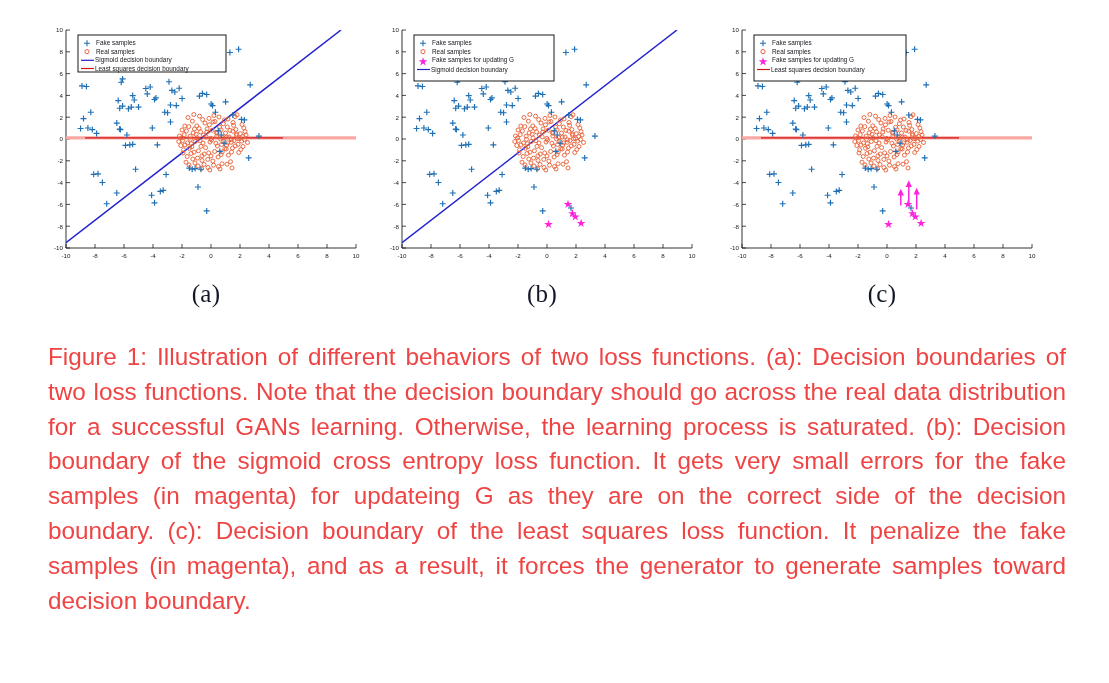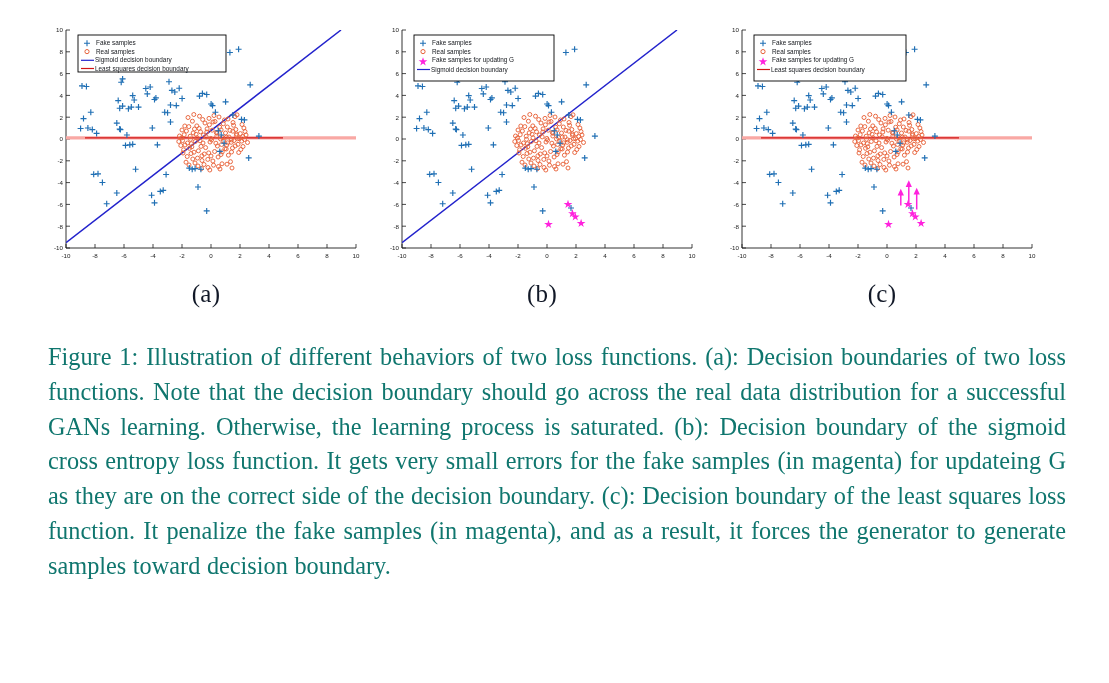--- a/index.html
+++ b/index.html
@@ -51,24 +51,24 @@
     color: #111827;
     letter-spacing: .3px;
   }
 
   
   #caption {
     position: absolute;
     left: 48px;
     top: 340px;
     width: 1018px;
-    font-family: Liberation Serif, serif;
+    font-family: Liberation Sans, sans-serif;
     font-size: 24.3px;
     line-height: 34.8px;
-    color: #0f766e;
+    color: #ef4444;
     text-align: justify;
     text-justify: inter-word;
     word-spacing: .5px;
   }
 
   
   .tick-text {
     font-family: "Liberation Sans", sans-serif;
     font-size: 6.2px;
     fill: #1b1b1b;

